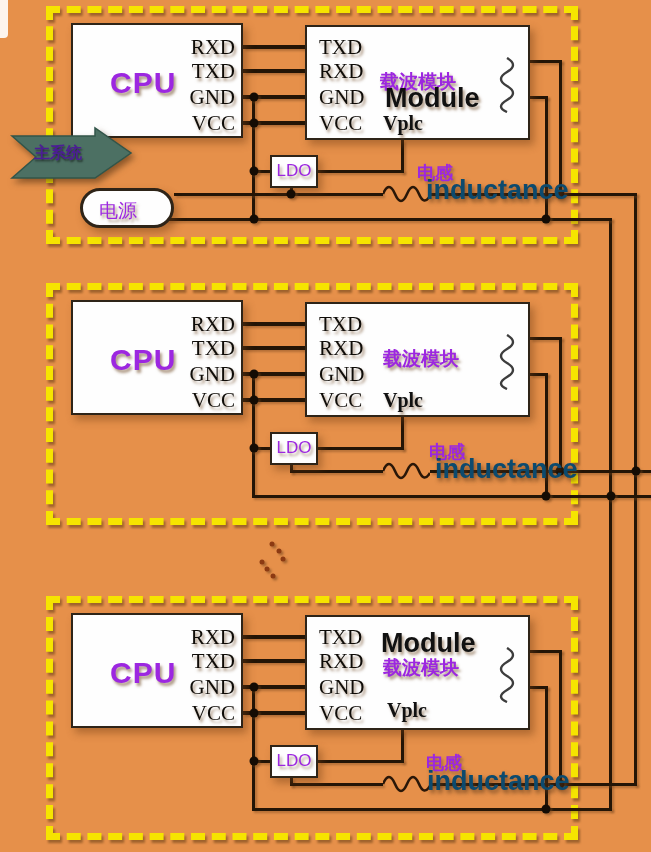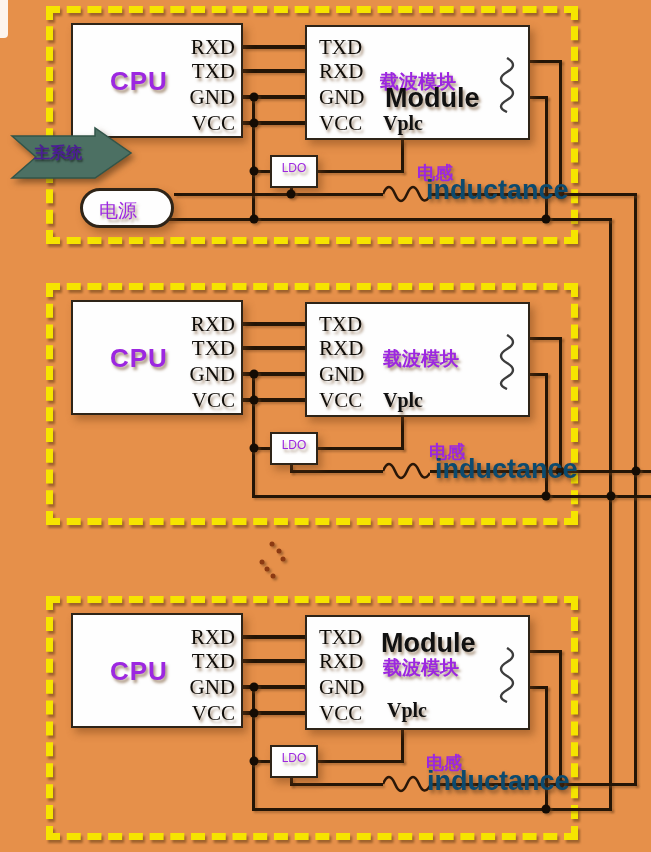--- a/index.html
+++ b/index.html
@@ -17,22 +17,22 @@
     filter:drop-shadow(2px 2px 1px rgba(120,70,30,.45));}
   .dot{position:absolute;width:9px;height:9px;border-radius:50%;background:#140c04;
     transform:translate(-50%,-50%);filter:drop-shadow(2px 2px 1px rgba(120,70,30,.5));}
   .mdot{position:absolute;width:5px;height:5px;border-radius:50%;background:var(--maroon);
     transform:translate(-50%,-50%);filter:drop-shadow(2px 2px 1px rgba(120,70,30,.6));}
   .pin{position:absolute;width:58px;font:21px "Liberation Serif",serif;color:#0f0c08;
     text-shadow:2px 3px 3px rgba(120,85,50,.65);line-height:24px;}
   .pin.r{text-align:right;}
   .t{position:absolute;text-shadow:2px 3px 3px rgba(120,85,50,.6);white-space:nowrap;}
   .purple{color:var(--purple);}
-  .cpu{font-size:26px;font-weight:bold;width:56px;text-align:center;letter-spacing:1px;}
-  .ldo-t{font-size:12px;width:48px;text-align:center;}
+  .cpu{font-size:30px;font-weight:bold;width:56px;text-align:center;letter-spacing:1px;}
+  .ldo-t{font-size:17px;width:48px;text-align:center;}
   .mcn{font-size:19px;font-weight:bold;}
   .men{font-size:27px;font-weight:bold;color:#111;}
   .vplc{font-family:"Liberation Serif",serif;font-size:20px;font-weight:bold;color:#111;}
   .indcn{font-size:18px;font-weight:bold;}
   .inden{font-size:27px;font-weight:bold;color:#0c4a6e;
     text-shadow:2px 3px 4px rgba(90,55,25,.75);}
   .pwren{font-size:28px;font-weight:bold;color:#0d0b08;}
   .pwrcn{font-size:19px;}
   .arrowg{position:absolute;width:134px;height:54px;}
   .arrowg svg{filter:drop-shadow(3px 4px 3px rgba(70,40,15,.55));}

